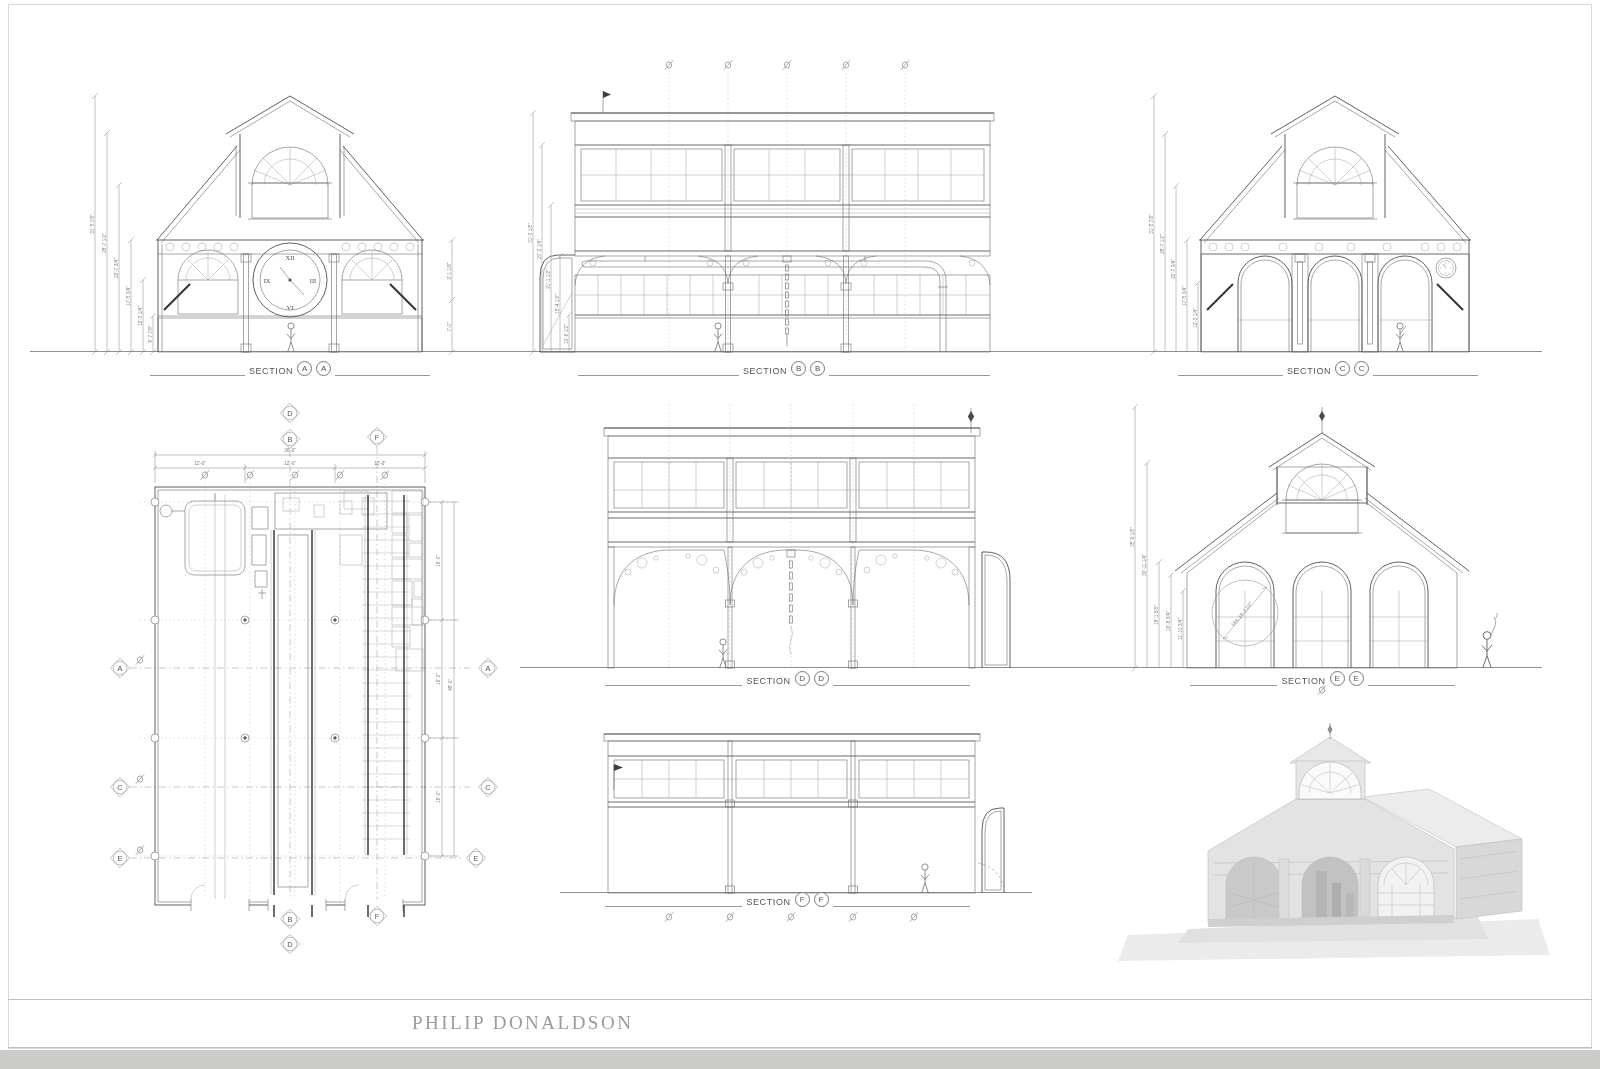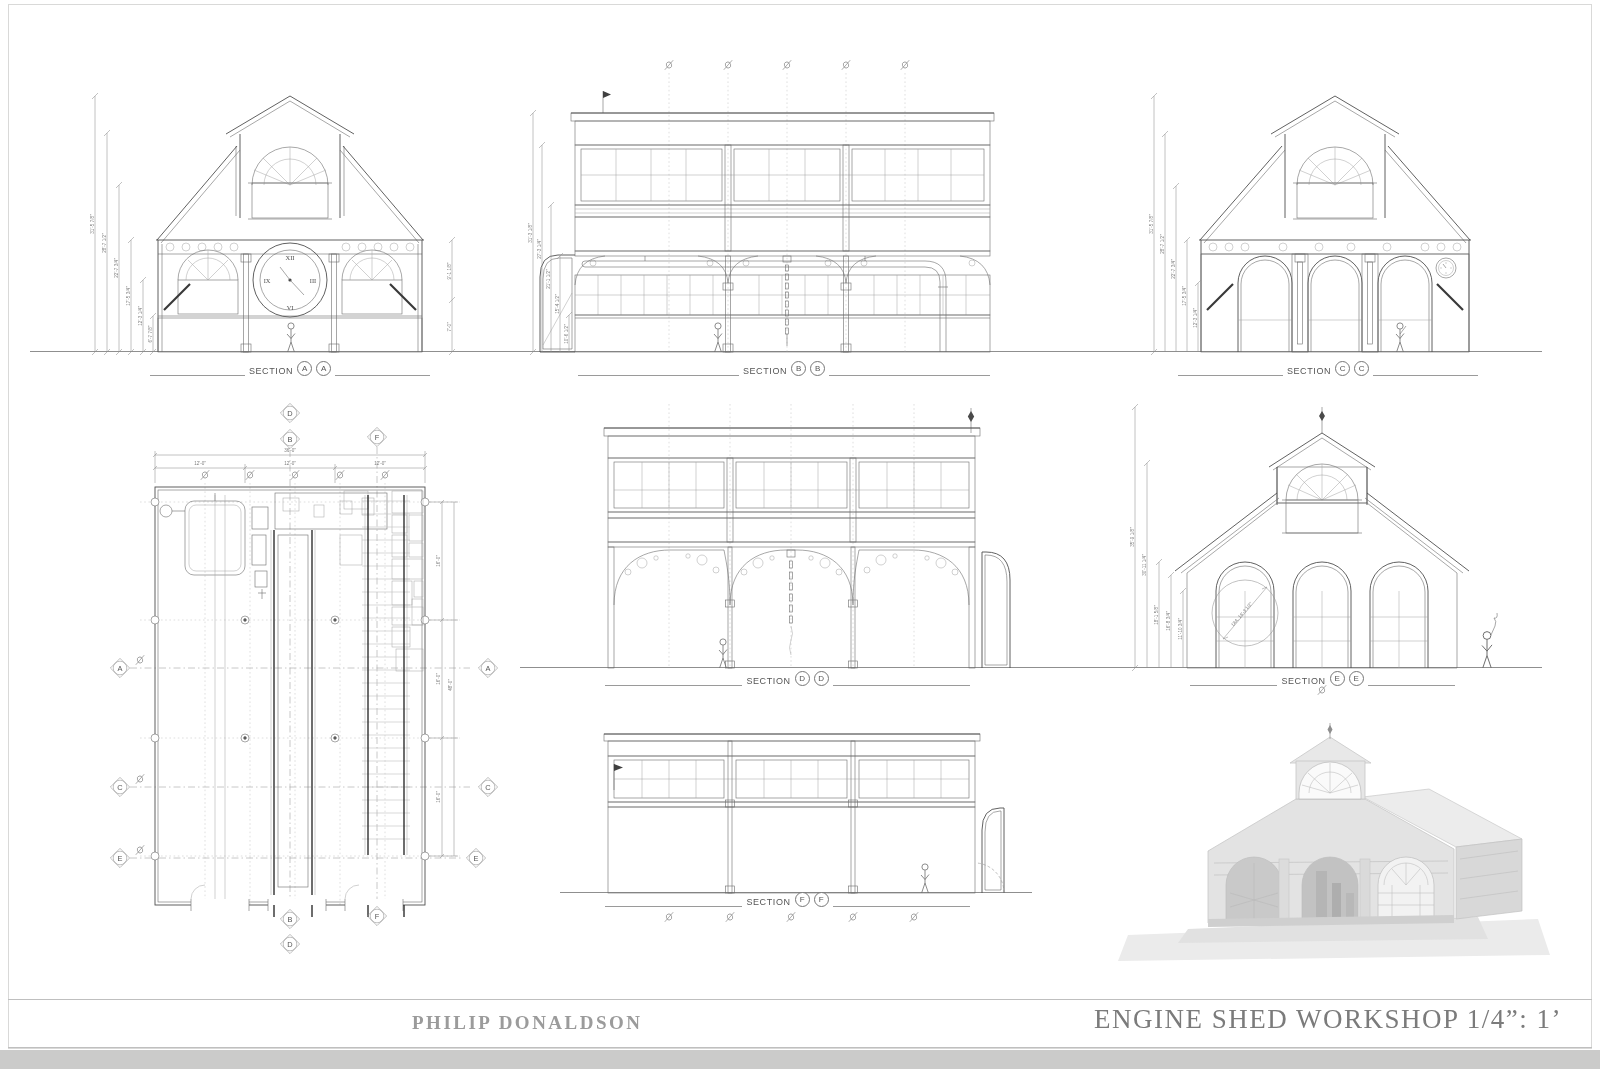--- a/index.html
+++ b/index.html
@@ -30,21 +30,21 @@
   .sec-label .dl{flex:1;border-top:1px solid #9a9a9a;height:0;}
   .sec-label .sw{font-size:9px;color:#555;letter-spacing:.6px;white-space:nowrap;}
   .sec-label .cc{width:13px;height:13px;border:1px solid #777;border-radius:50%;
       font-size:8px;color:#555;display:flex;align-items:center;justify-content:center;flex:0 0 auto;background:#fff;}
 
   
   .tb-rule{position:absolute;left:8px;right:8px;height:1px;background:#bfbfbf;}
   .tb-studio{position:absolute;left:36px;top:1004px;font-family:"Liberation Serif",serif;
       font-size:27px;letter-spacing:2.5px;color:#7b7b7b;}
   .tb-author{position:absolute;left:412px;top:1012px;font-family:"Liberation Serif",serif;
-      font-size:19px;letter-spacing:2.5px;color:#9b9b9b;font-weight:bold;}
+      font-size:19px;letter-spacing:2.5px;color:#9b9b9b;}
   .tb-title{position:absolute;right:38px;top:1004px;font-family:"Liberation Serif",serif;
       font-size:27px;letter-spacing:1.5px;color:#7b7b7b;}
 </style>
 </head>
 <body>
 
 <div class="sheet">
 <div class="sheet-border"></div>
 
 <svg width="0" height="0" style="position:absolute" aria-hidden="true">
@@ -999,17 +999,16 @@
 <div class="sec-label" style="left:605px;top:893px;width:365px">
   <span class="dl"></span>
       <span class="sw">SECTION</span>
   <span class="cc">F</span>
   <span class="cc">F</span>
       <span class="dl"></span>
 </div>
 
 <div class="tb-rule" style="top:999px"></div>
 <div class="tb-author">PHILIP DONALDSON</div>
-<div class="tb-title">ENGINE SHED WORKSHOP 1/4”: 1’</div>
 <div class="tb-rule" style="top:1047px"></div>
 <div class="bottom-strip"></div>
 
 </div>
 
 </body></html>

